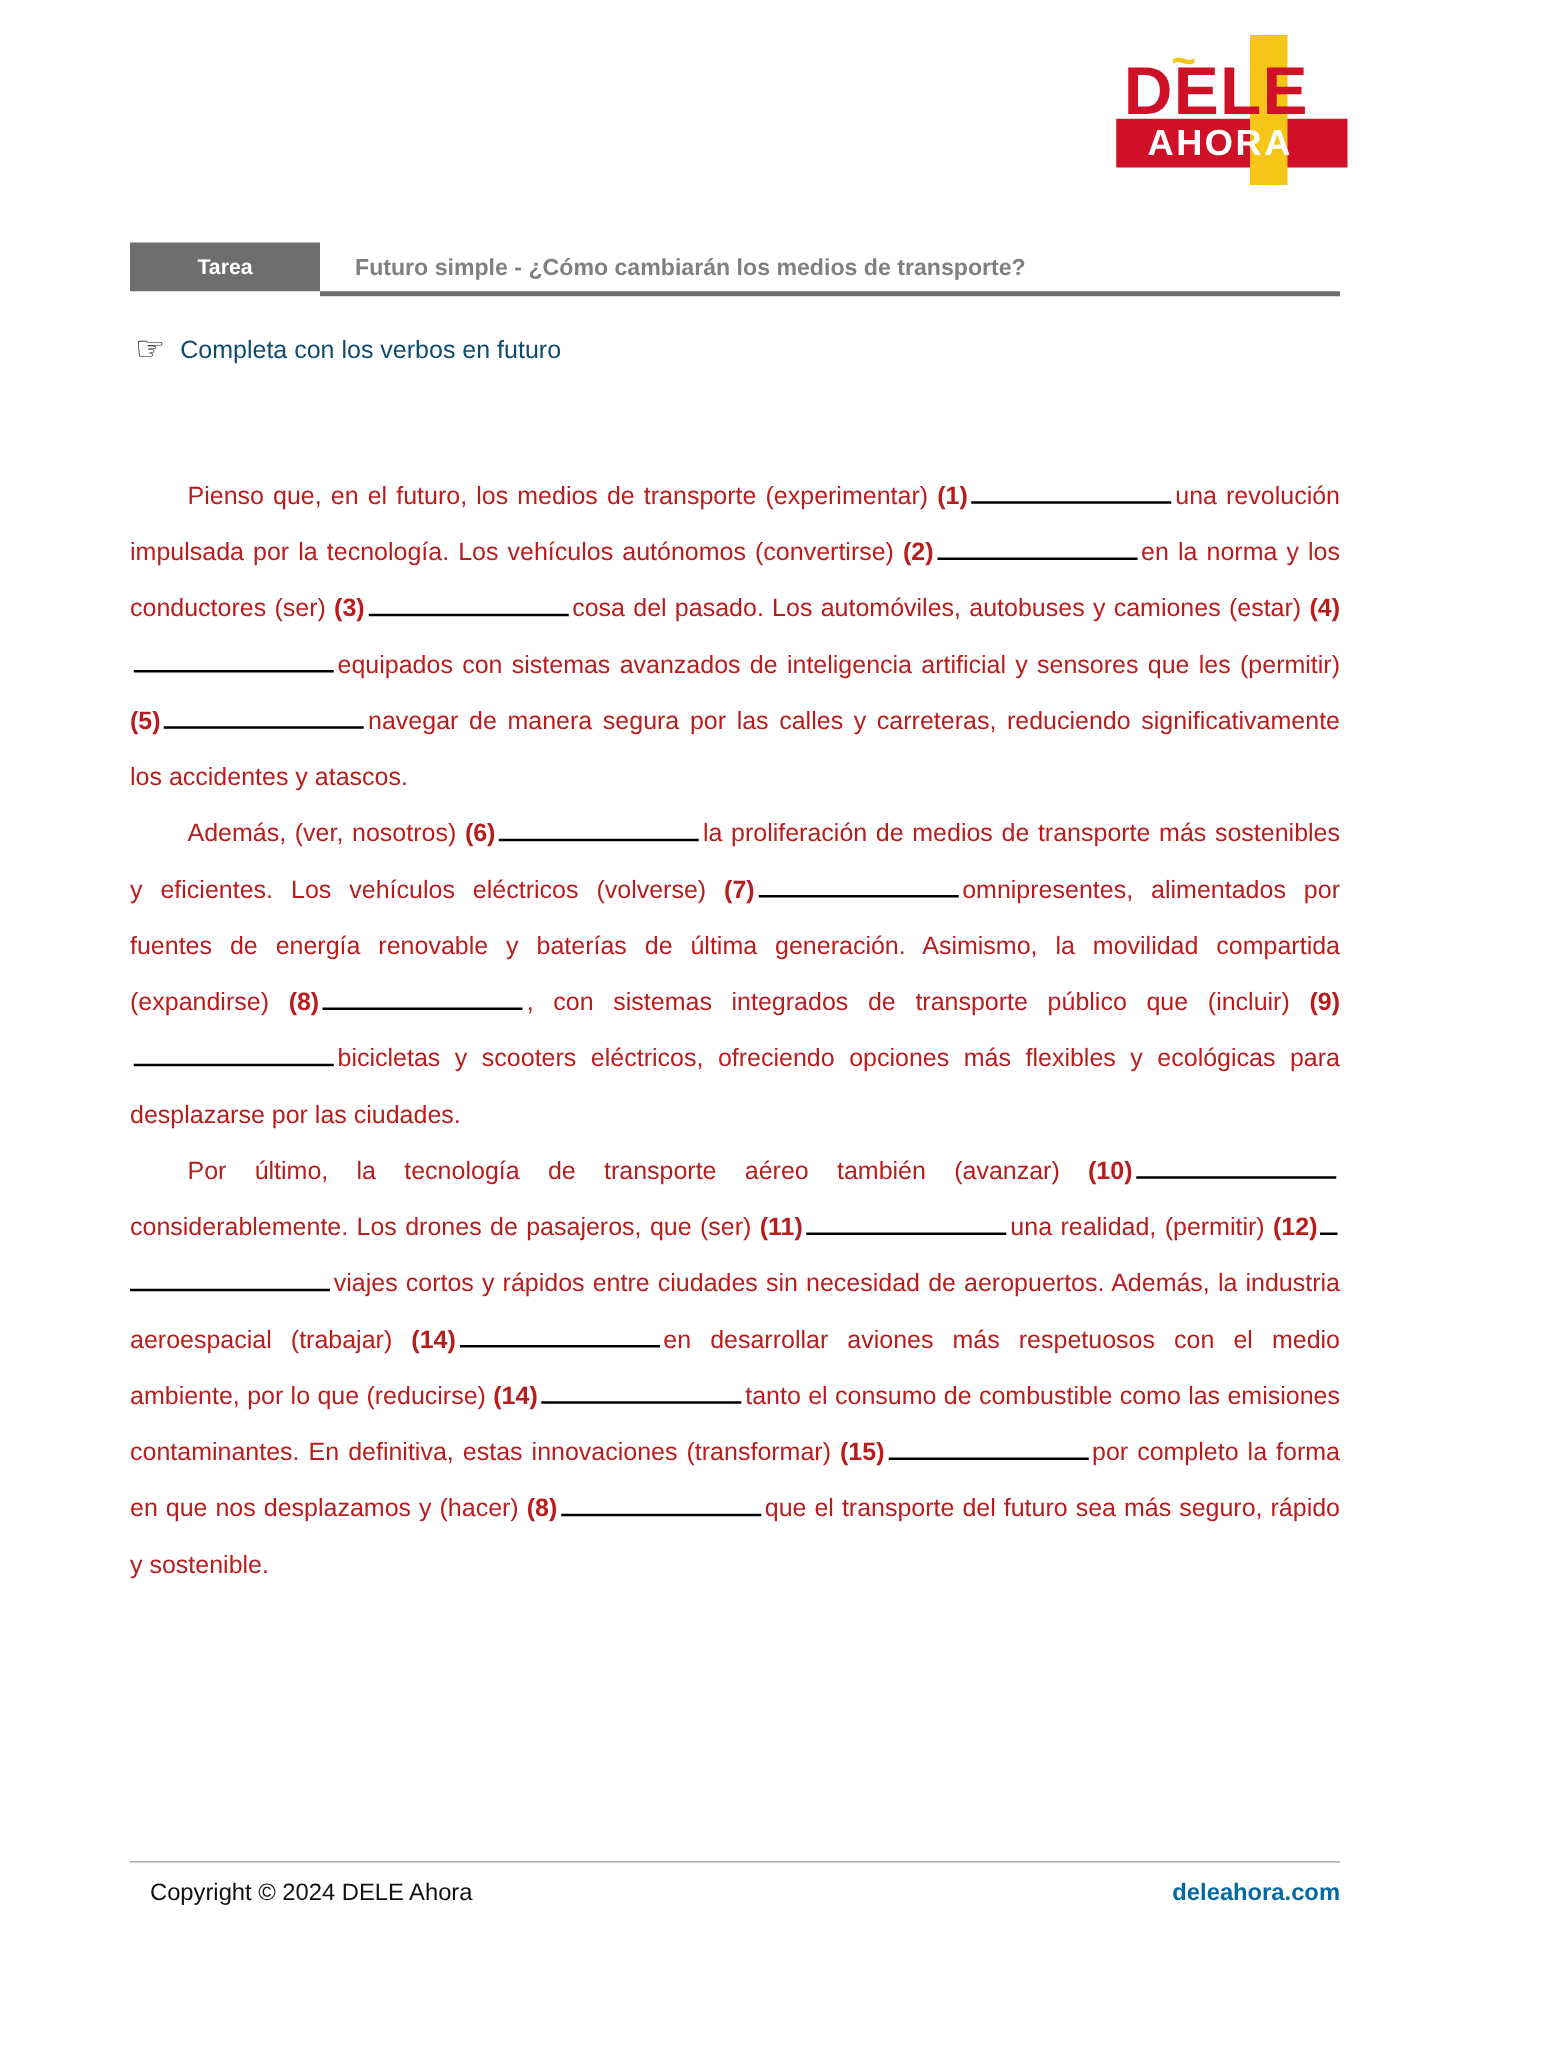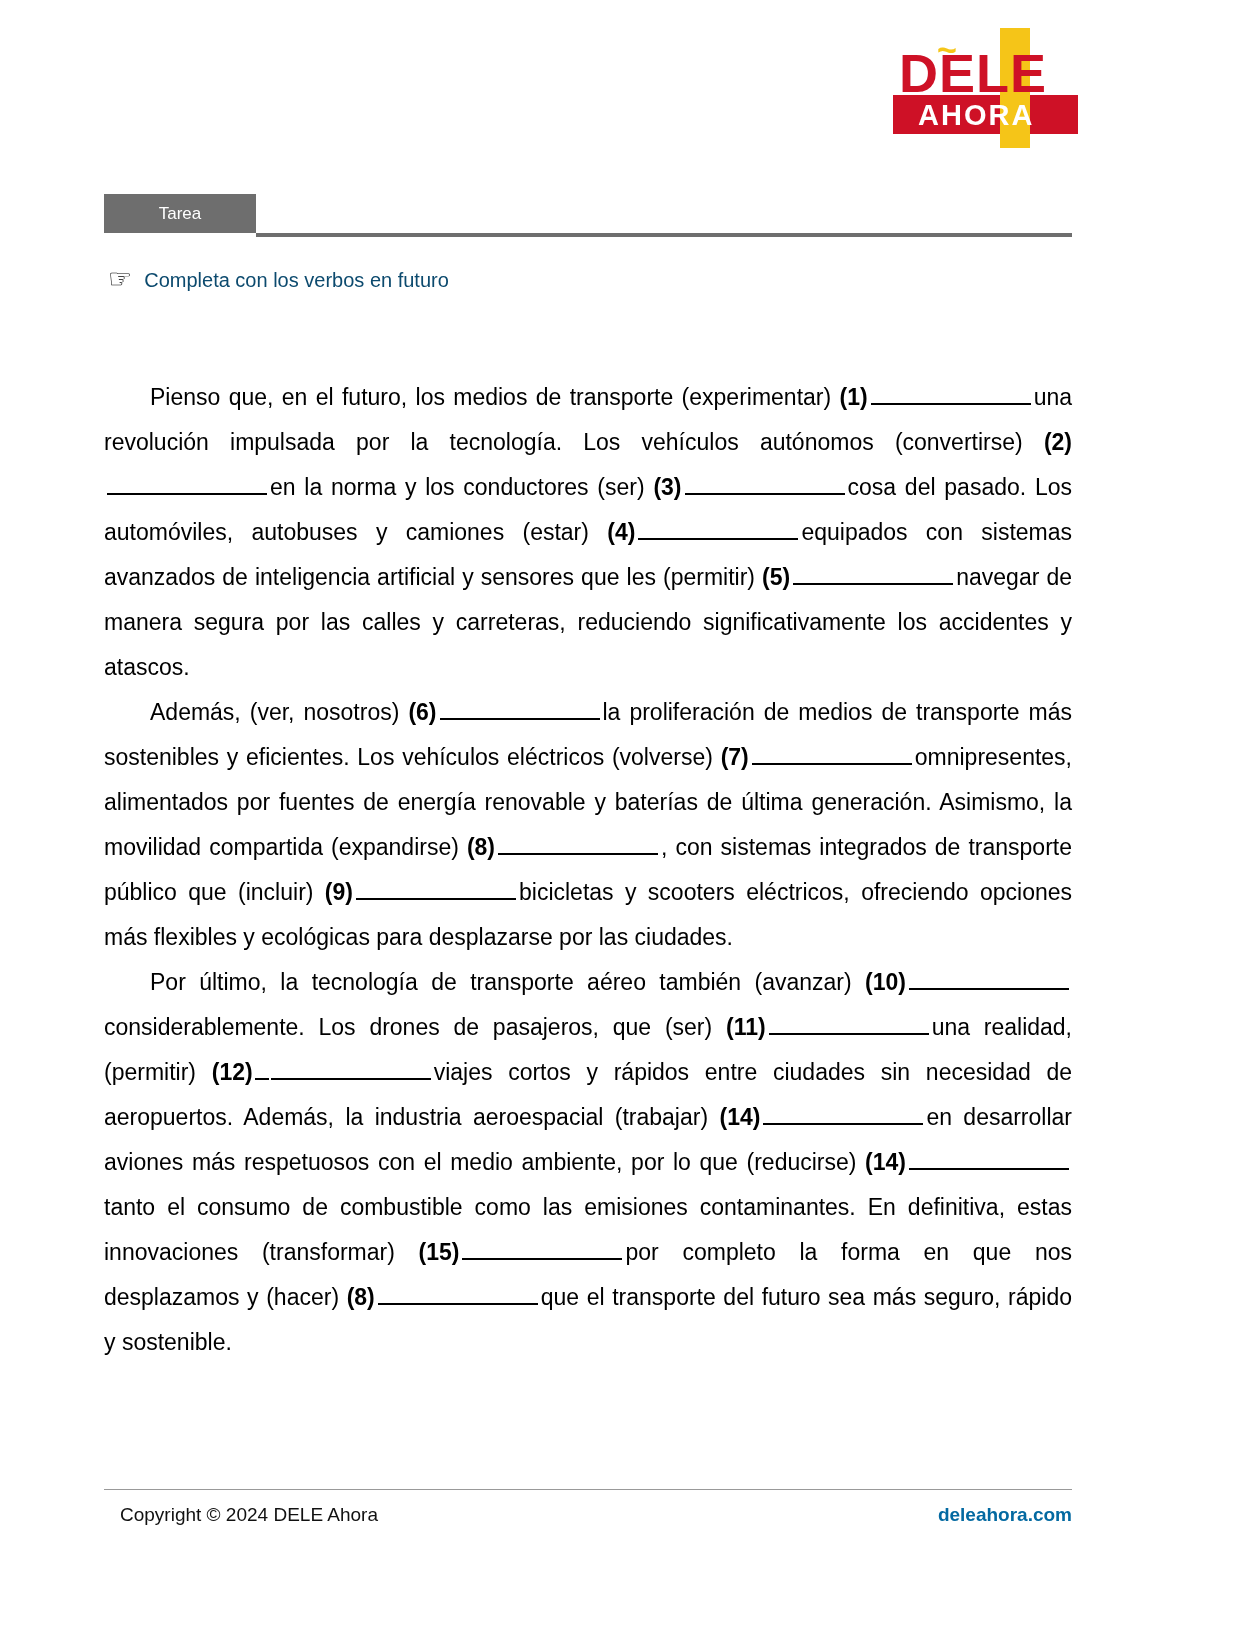--- a/index.html
+++ b/index.html
@@ -91,21 +91,21 @@
     height: 44px;
   }
   .tarea-badge {
     position: absolute;
     left: 0;
     top: 0;
     width: 152px;
     height: 39px;
     background: #6E6E6E;
     color: #ffffff;
-    font-weight: normal;
+    font-weight: bold;
     font-size: 17px;
     display: flex;
     align-items: center;
     justify-content: center;
   }
   .header-title {
     position: absolute;
     left: 180px;
     top: 0;
     height: 39px;
@@ -147,26 +147,26 @@
   }
 
   
   .content {
     position: absolute;
     left: 104px;
     top: 375px;
     width: 968px;
   }
   .para {
-    font-size: 23px;
+    font-size: 20px;
     line-height: 45px;
     text-align: justify;
     text-justify: inter-word;
     margin: 0 0 0 0;
-    color: #000000;
+    color: #b91c1c;
     hyphens: manual;
   }
   .para + .para { margin-top: 0; }
   .indent { display: inline-block; width: 46px; }
   .num { font-weight: bold; }
   .blank {
     display: inline-block;
     width: 160px;
     border-bottom: 2.4px solid #000000;
     height: 17px;
@@ -220,20 +220,21 @@
   <div class="logo">
     <div class="logo-red-band"></div>
     <div class="logo-yellow-bar"></div>
     <div class="logo-tilde">~</div>
     <div class="logo-dele">DELE</div>
     <div class="logo-ahora">AHORA</div>
   </div>
 
   <div class="header-row">
     <div class="tarea-badge">Tarea</div>
+    <div class="header-title">Futuro simple - ¿Cómo cambiarán los medios de transporte?</div>
     <div class="header-underline"></div>
   </div>
 
   <div class="instruction">
     <span class="hand-icon">☞</span>
     <span class="instruction-text">Completa con los verbos en futuro</span>
   </div>
 
   <div class="content">
 

